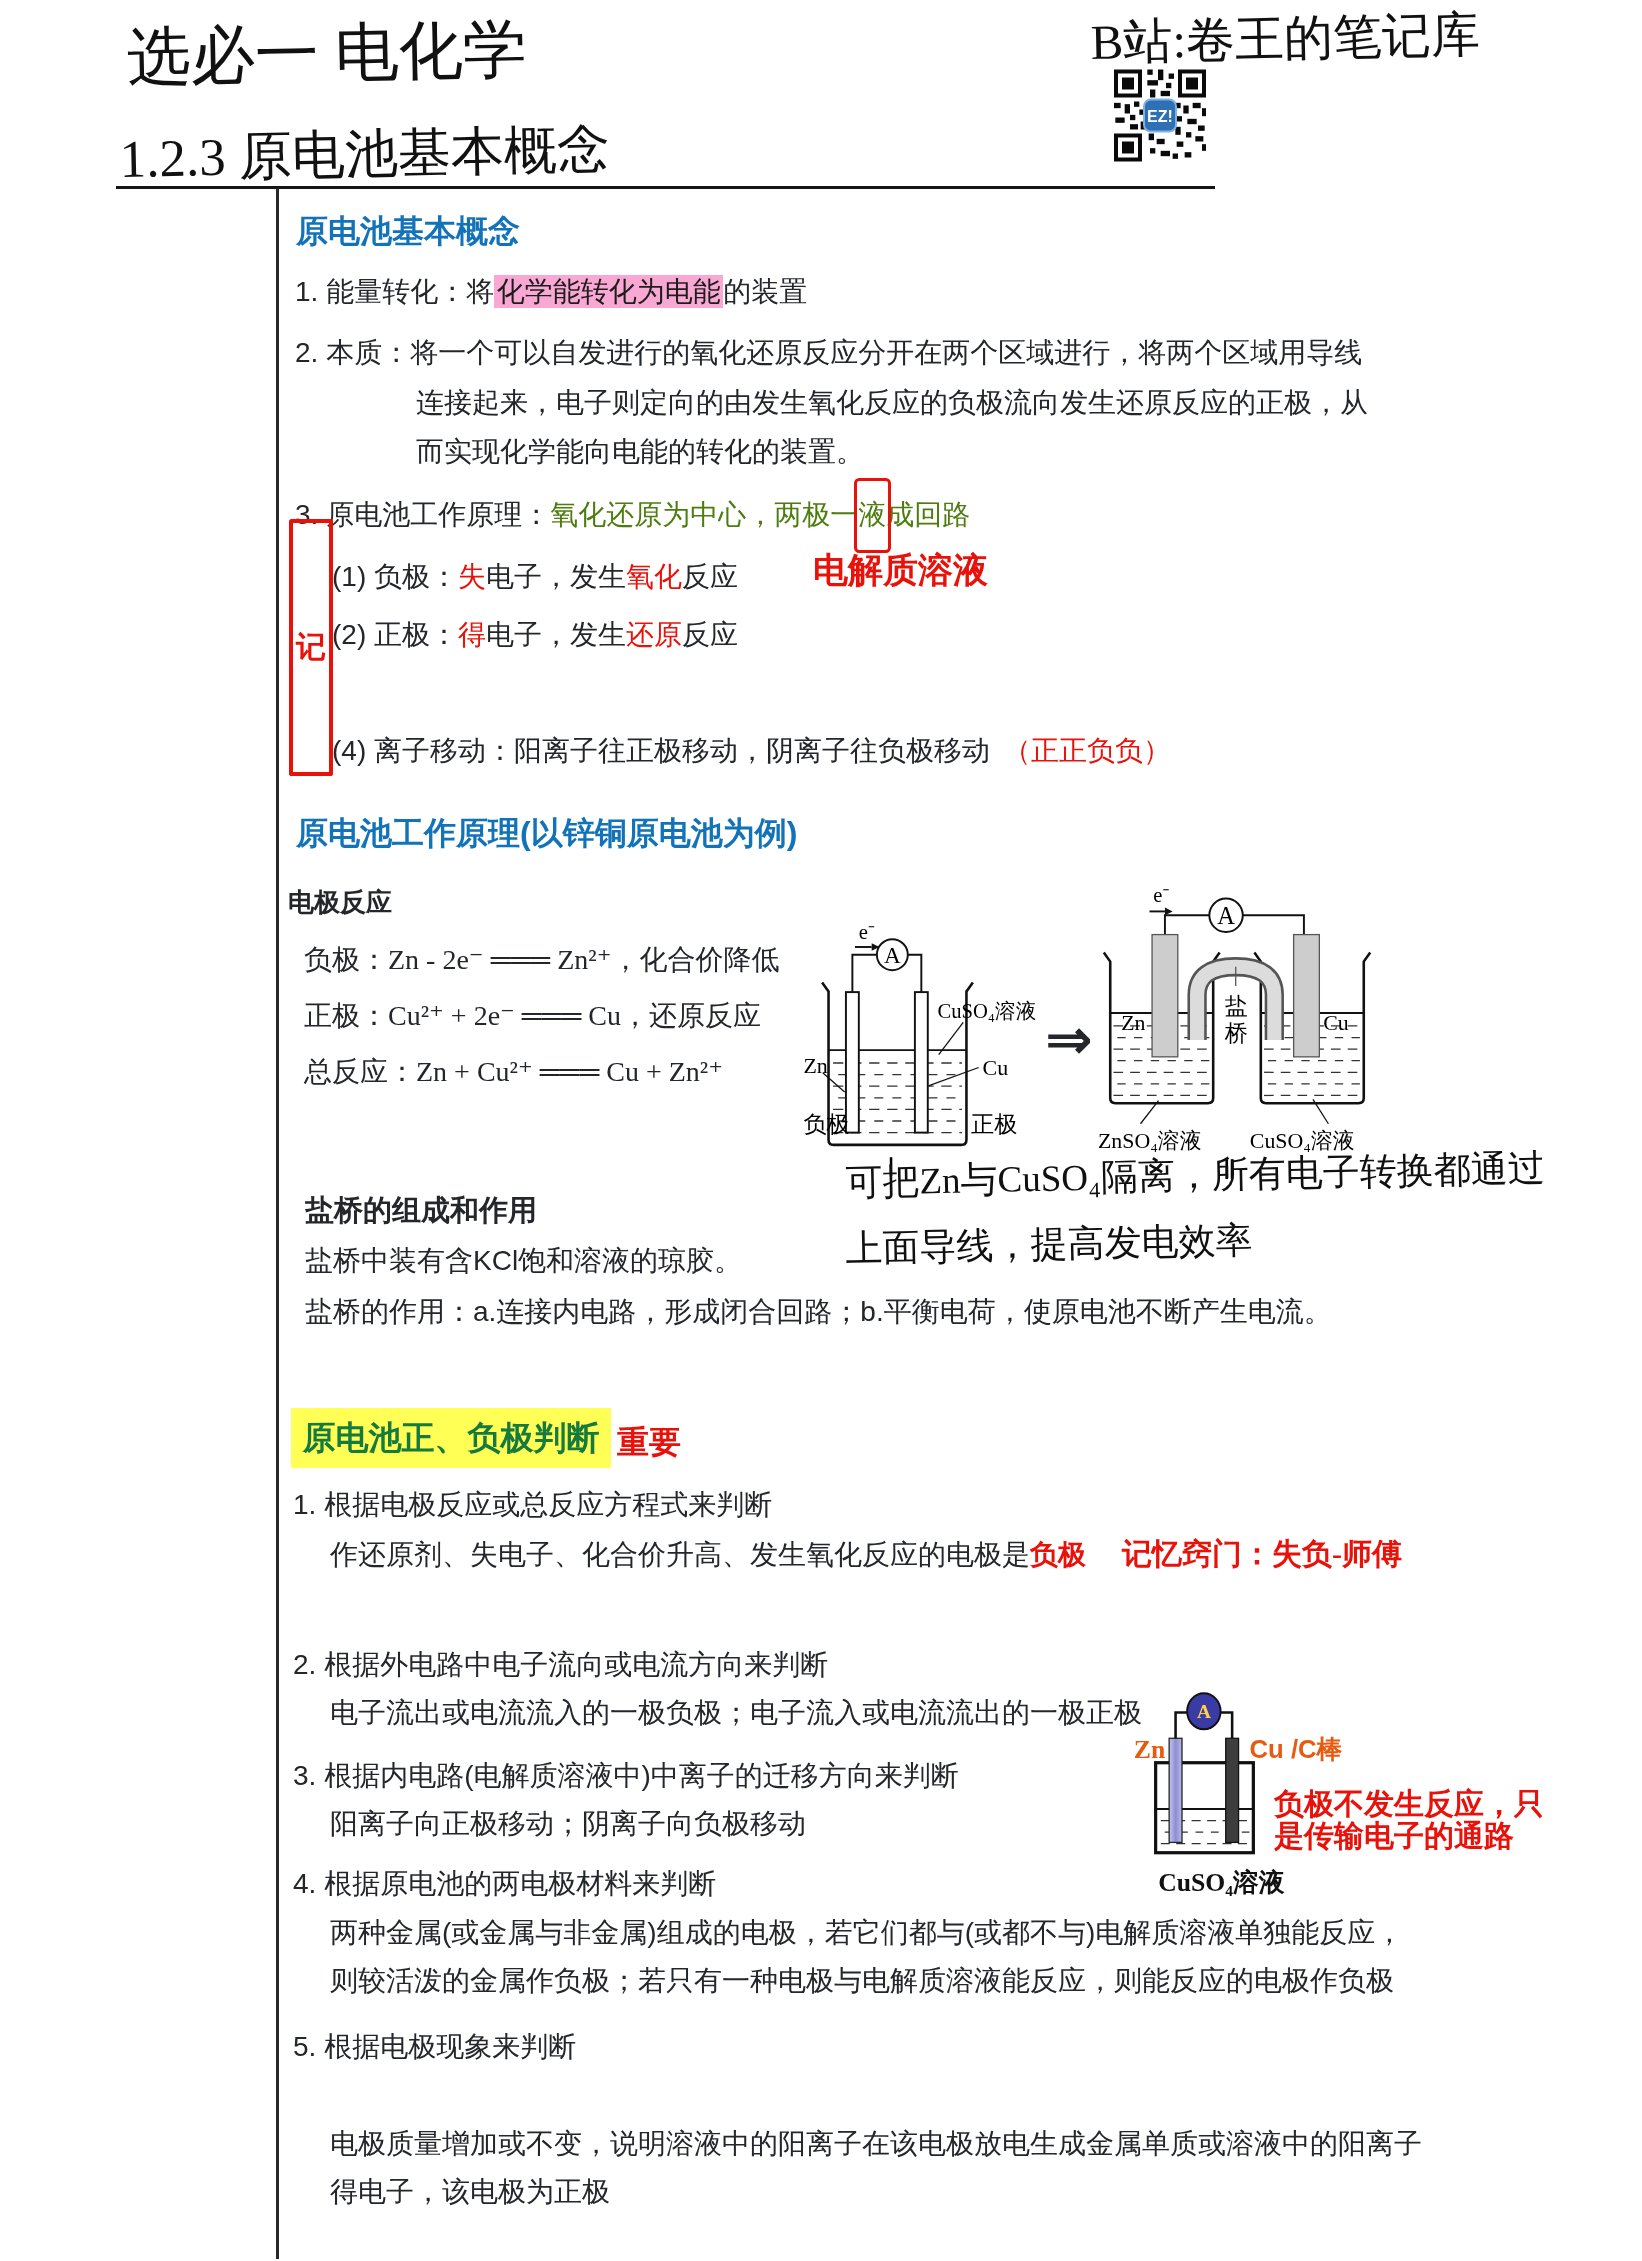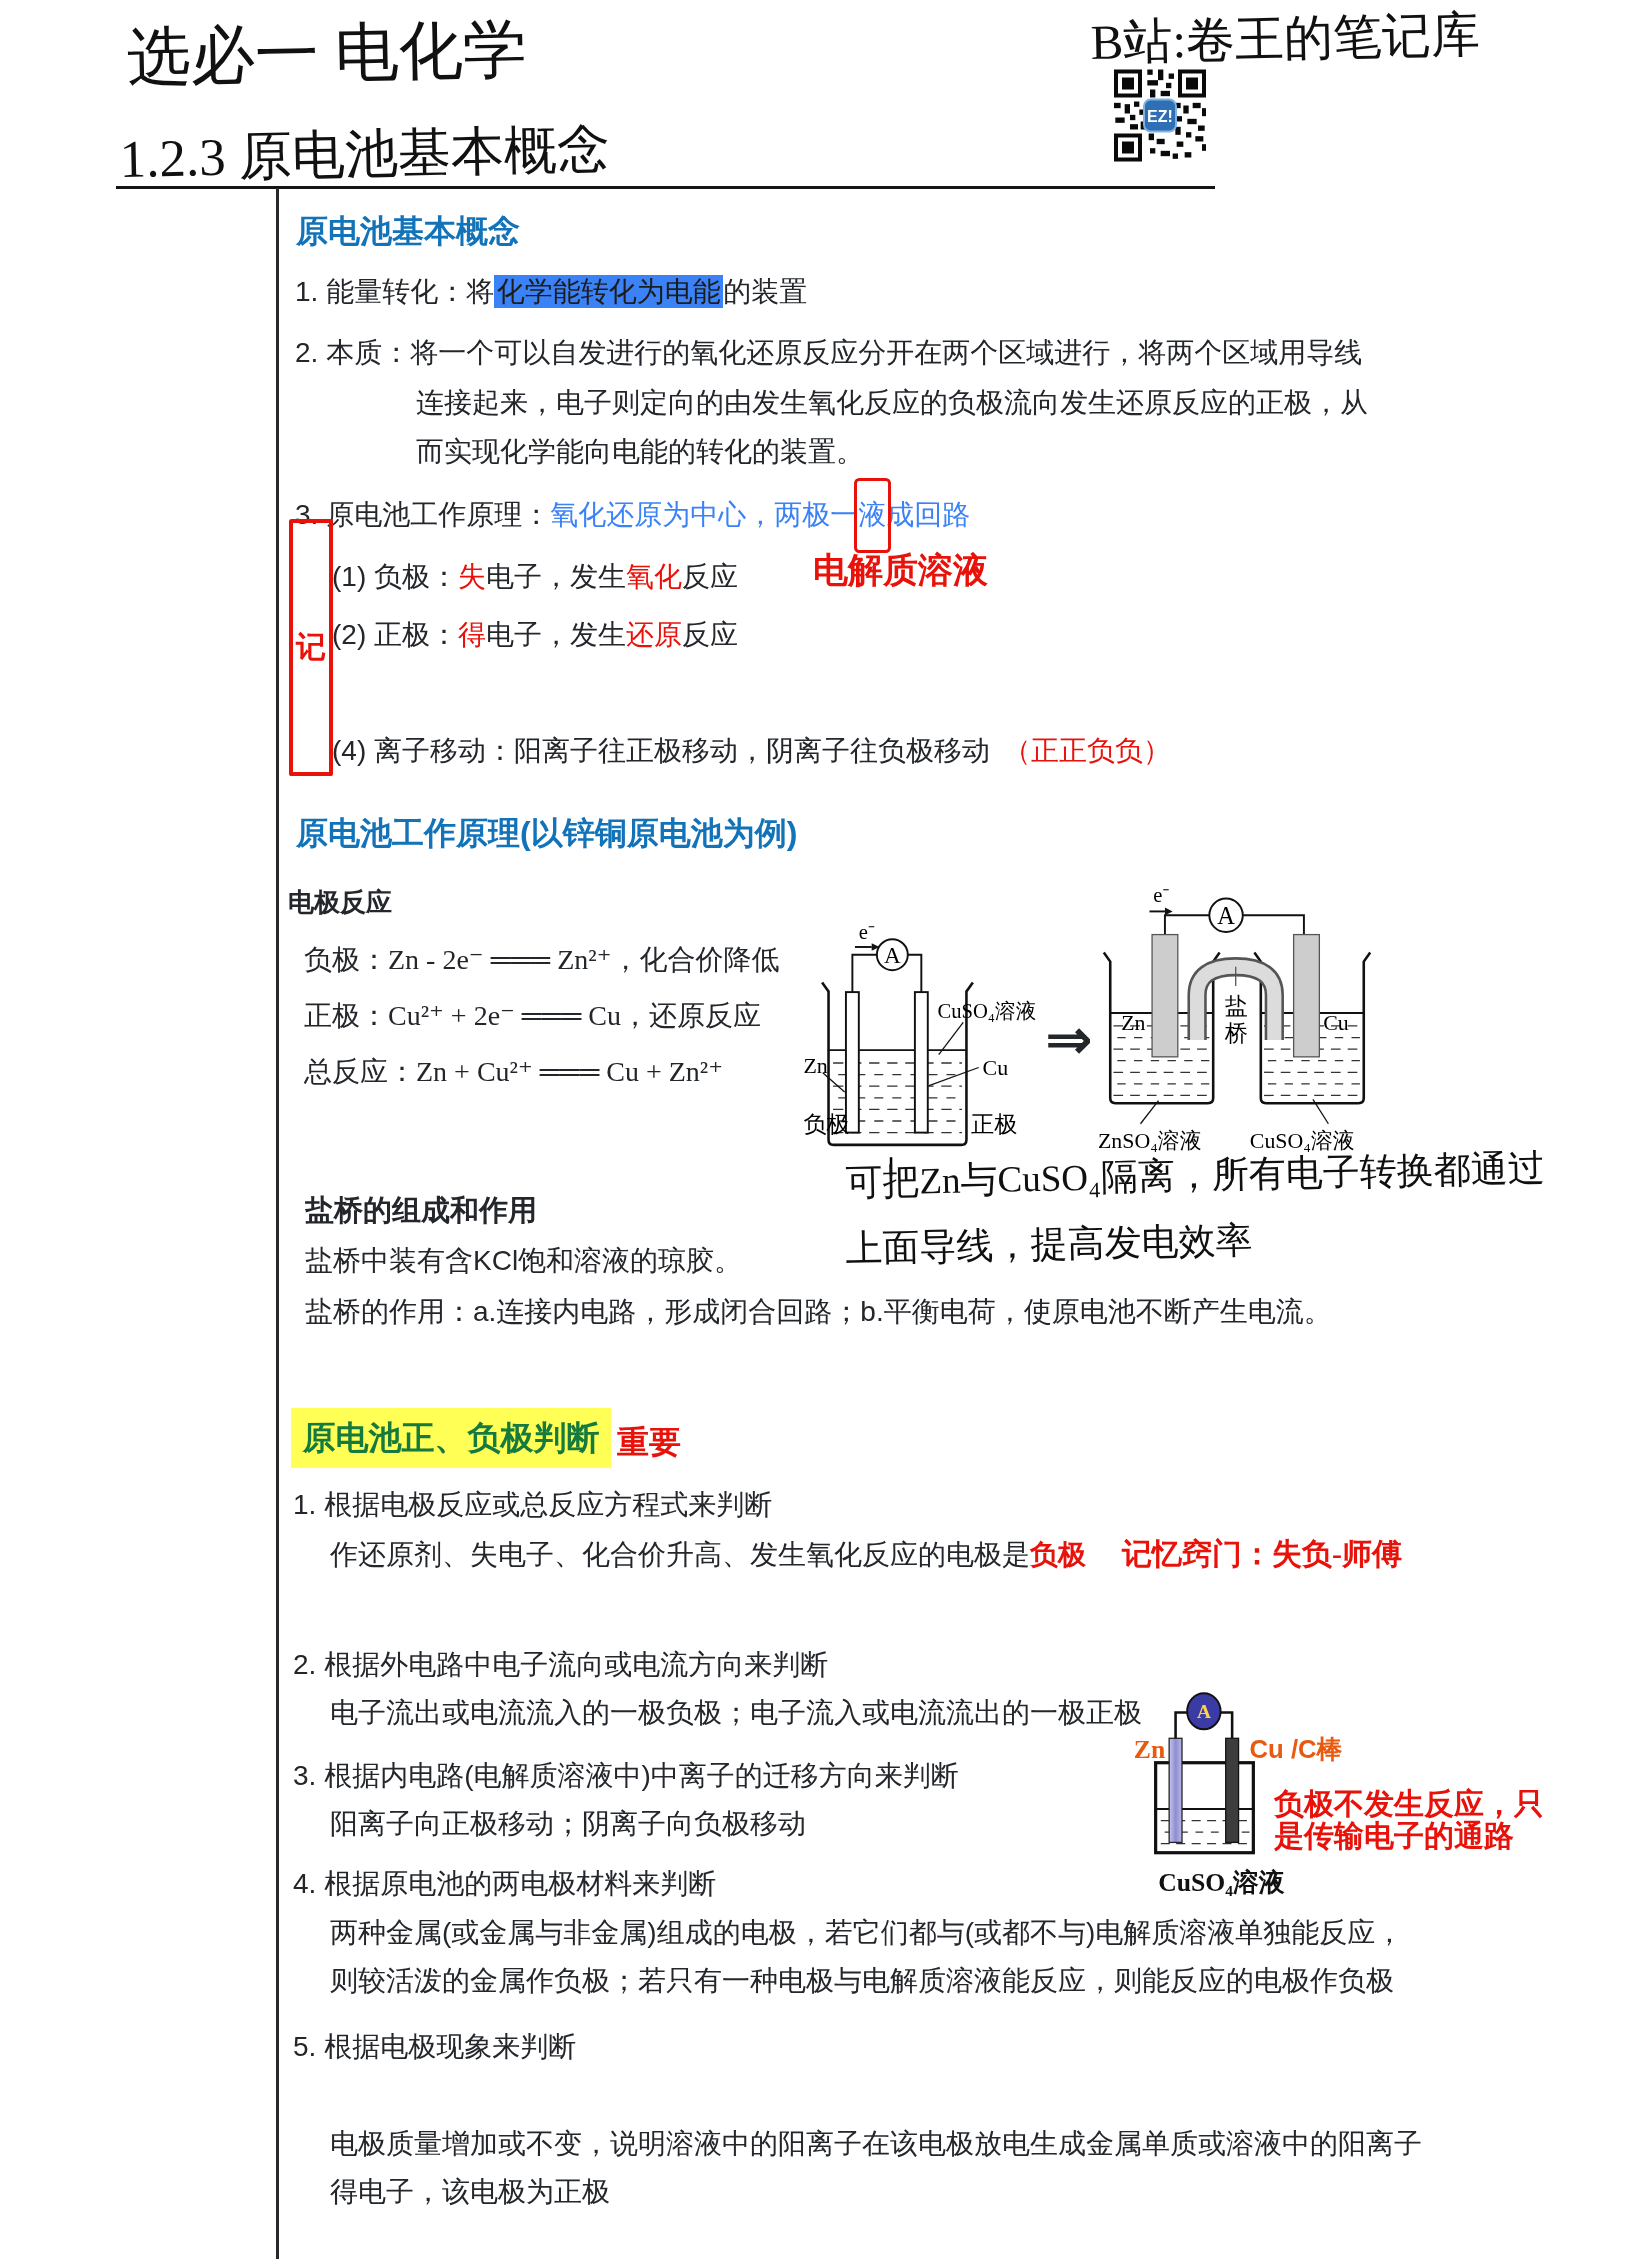--- a/index.html
+++ b/index.html
@@ -2,25 +2,25 @@
 <html style="font-size:10.3px"><head>
 <meta charset="utf-8">
 <style>
   html,body{margin:0;padding:0;background:#ffffff;}
   #page{position:relative;width:1643px;height:2261px;background:#ffffff;overflow:hidden;
         font-family:"Liberation Sans","DejaVu Sans",sans-serif;}
   .t{position:absolute;white-space:nowrap;font-size:28px;line-height:1.25;color:#23262b;}
   .serif{font-family:"Liberation Serif","DejaVu Serif",serif;}
   .b{font-weight:bold;}
   .h-blue{font-size:32px;font-weight:bold;color:#1273b8;}
-  .blue{color:#3b82f6;}
+  .blue{color:#4d7c0f;}
   .red{color:#e8120a;}
   .hand{font-family:cursive;transform:rotate(-1.2deg);transform-origin:left top;}
   .hand-red{font-family:Liberation Serif, serif;color:#e8120a;font-weight:bold;}
-  .hl{background:#3b82f6;color:#1c1c1c;padding:1.3px 2.6px;}
+  .hl{background:#f9a8d4;color:#1c1c1c;padding:1.3px 2.6px;}
   .boxed{position:relative;}
   .boxed::before{content:"";position:absolute;left:-4.5px;right:-4.5px;top:-20.6px;bottom:-23px;
                  border:3.9px solid #e8120a;border-radius:5.2px;}
   .rule{position:absolute;background:#151515;}
   .memo-box{position:absolute;left:289px;top:519px;width:36px;height:249px;
             border:4.5px solid #e8120a;border-radius:2.6px;display:flex;align-items:center;justify-content:center;}
   .memo-box span{color:#e8120a;font-size:30px;font-weight:bold;}
   .judge-h{position:absolute;left:291px;top:1408px;background:#ffff55;padding:7.7px 11.6px;
            font-size:33px;font-weight:bold;color:#157a3e;}
   .indent2{margin-left:13px;}

